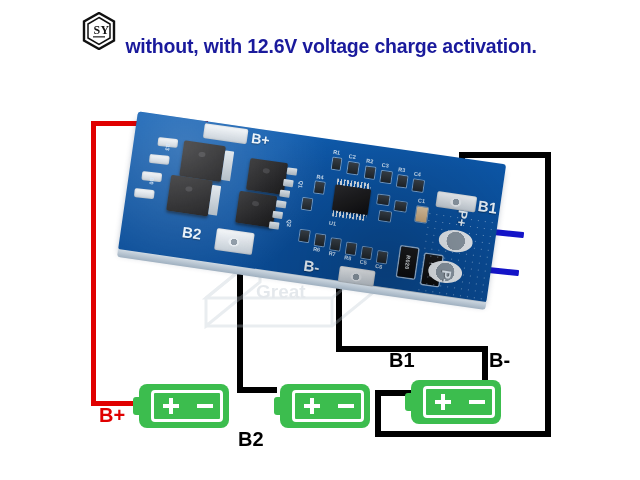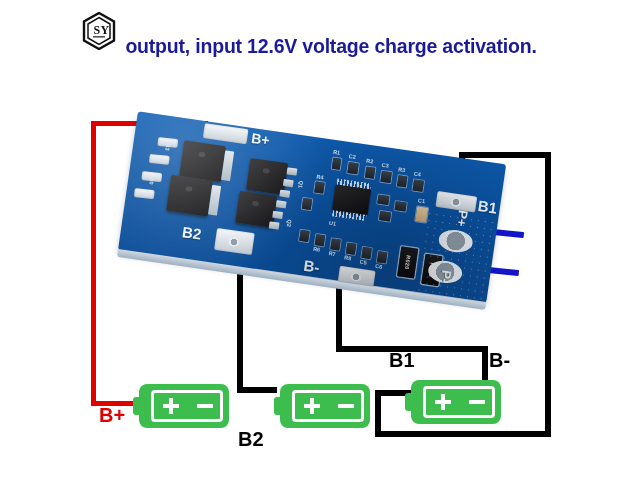--- a/index.html
+++ b/index.html
@@ -97,21 +97,21 @@
     <svg viewBox="0 0 34 38">
       <polygon points="17,1 32,9.5 32,28.5 17,37 2,28.5 2,9.5" fill="#ffffff" stroke="#111" stroke-width="2.4"></polygon>
       <polygon points="17,5.5 28,12 28,26 17,32.5 6,26 6,12" fill="none" stroke="#111" stroke-width="1.5"></polygon>
       <text x="11.5" y="22" font-family="Liberation Serif, serif" font-size="12" font-weight="bold" fill="#111">S</text>
       <text x="18.5" y="22" font-family="Liberation Serif, serif" font-size="12" font-weight="bold" fill="#111">Y</text>
       <rect x="11" y="24" width="12" height="1.6" fill="#555"></rect>
     </svg>
   </div>
 
   <div id="title">
-    <span class="l2">output, input 12.6V voltage charge activation.</span>
+    <span class="l2">without, with 12.6V voltage charge activation.</span>
   </div>
 
   <div class="wr" style="left:91px;top:121px;width:117px;height:5px;"></div>
   <div class="wr" style="left:91px;top:121px;width:5px;height:285px;"></div>
   <div class="wr" style="left:91px;top:401px;width:44px;height:5px;"></div>
 
   <div class="w" style="left:237px;top:243px;width:6px;height:150px;"></div>
   <div class="w" style="left:237px;top:387px;width:40px;height:6px;"></div>
 
   <div class="w" style="left:336px;top:262px;width:6px;height:90px;"></div>
@@ -121,20 +121,31 @@
   <div class="w" style="left:459px;top:152px;width:6px;height:33px;"></div>
   <div class="w" style="left:459px;top:152px;width:92px;height:6px;"></div>
   <div class="w" style="left:545px;top:152px;width:6px;height:285px;"></div>
   <div class="w" style="left:375px;top:431px;width:176px;height:6px;"></div>
   <div class="w" style="left:375px;top:393px;width:6px;height:44px;"></div>
   <div class="w" style="left:375px;top:390px;width:36px;height:6px;"></div>
 
   <div class="blue-lead" style="left:464px;top:229px;width:60px;transform:rotate(6deg);"></div>
   <div class="blue-lead" style="left:459px;top:267px;width:60px;transform:rotate(6deg);"></div>
 
+  <div id="wm">
+    <svg viewBox="0 0 200 110">
+      <g fill="none" stroke="#b9c4ce" stroke-width="3">
+        <polygon points="10,62 64,18 190,18 136,62"></polygon>
+        <polygon points="10,62 64,18 64,46 10,90"></polygon>
+        <polyline points="10,90 136,90 190,46 190,18"></polyline>
+        <polyline points="136,62 136,90"></polyline>
+      </g>
+      <text x="60" y="62" font-family="Liberation Sans, sans-serif" font-size="19" font-weight="bold" fill="#a9b6c2">Great</text>
+    </svg>
+  </div>
 
   <div id="board-wrap">
     <div id="board">
 
       <div class="pad" style="left:24px;top:22px;width:20px;height:9px;transform:rotate(-2deg);"></div>
       <div class="pad" style="left:18px;top:40px;width:20px;height:9px;transform:rotate(-2deg);"></div>
       <div class="pad" style="left:13px;top:58px;width:20px;height:9px;transform:rotate(-2deg);"></div>
       <div class="pad" style="left:8px;top:76px;width:20px;height:9px;transform:rotate(-2deg);"></div>
       <div class="refd" style="left:31px;top:28px;transform:rotate(90deg);">B3</div>
       <div class="refd" style="left:20px;top:64px;transform:rotate(90deg);">B0</div>

